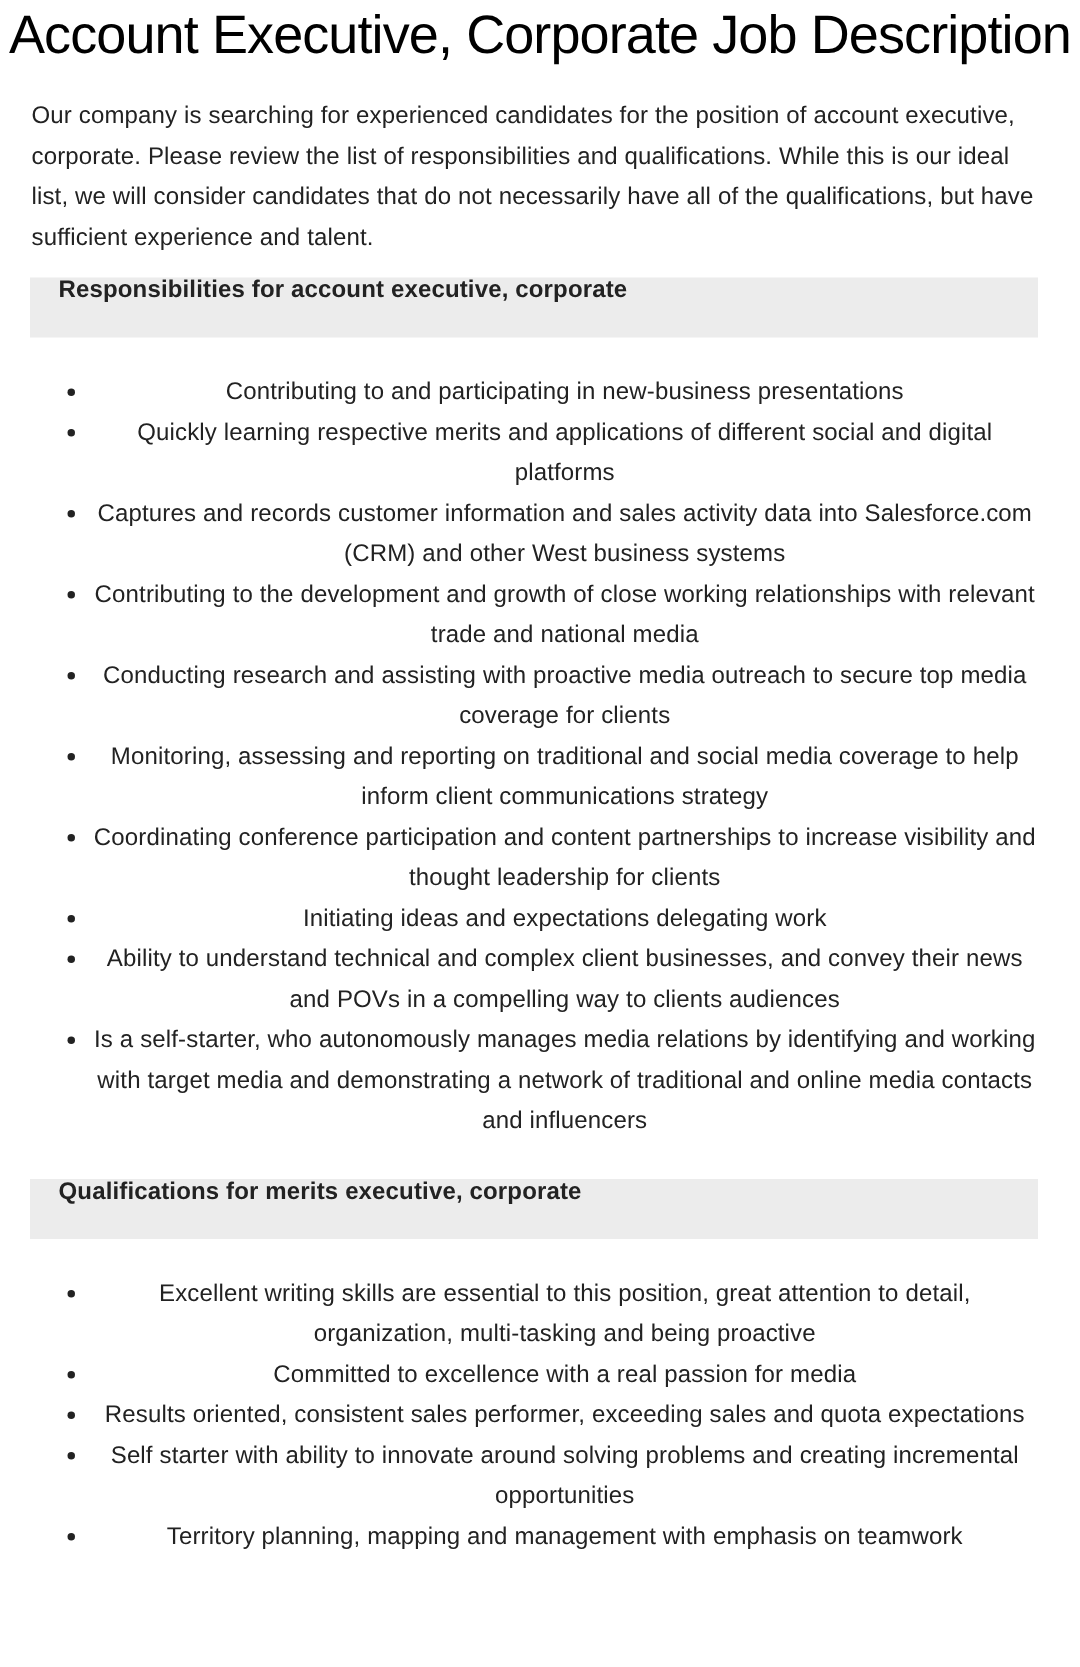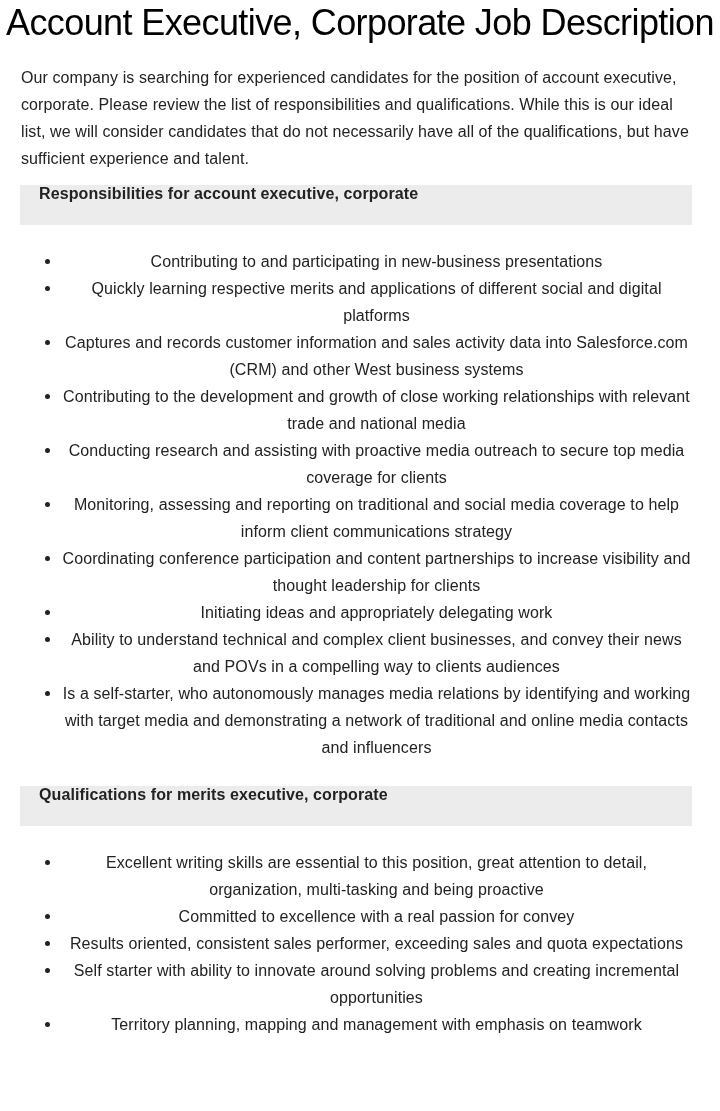--- a/index.html
+++ b/index.html
@@ -88,32 +88,32 @@
       <span class="heading-text">Responsibilities for account executive, corporate</span>
     </div>
     <ul class="bullet-list">
         <li>Contributing to and participating in new-business presentations</li>
         <li>Quickly learning respective merits and applications of different social and digital platforms</li>
         <li>Captures and records customer information and sales activity data into Salesforce.com (CRM) and other West business systems</li>
         <li>Contributing to the development and growth of close working relationships with relevant trade and national media</li>
         <li>Conducting research and assisting with proactive media outreach to secure top media coverage for clients</li>
         <li>Monitoring, assessing and reporting on traditional and social media coverage to help inform client communications strategy</li>
         <li>Coordinating conference participation and content partnerships to increase visibility and thought leadership for clients</li>
-        <li>Initiating ideas and appropriately delegating work</li>
+        <li>Initiating ideas and expectations delegating work</li>
         <li>Ability to understand technical and complex client businesses, and convey their news and POVs in a compelling way to clients audiences</li>
         <li>Is a self-starter, who autonomously manages media relations by identifying and working with target media and demonstrating a network of traditional and online media contacts and influencers</li>
       </ul>
   </section>
 
   <section>
     <div class="section-heading-bar">
       <span class="heading-text">Qualifications for merits executive, corporate</span>
     </div>
     <ul class="bullet-list">
         <li>Excellent writing skills are essential to this position, great attention to detail, organization, multi-tasking and being proactive</li>
-        <li>Committed to excellence with a real passion for convey</li>
+        <li>Committed to excellence with a real passion for media</li>
         <li>Results oriented, consistent sales performer, exceeding sales and quota expectations</li>
         <li>Self starter with ability to innovate around solving problems and creating incremental opportunities</li>
         <li>Territory planning, mapping and management with emphasis on teamwork</li>
       </ul>
   </section>
 
 </div>
 
 </body></html>

